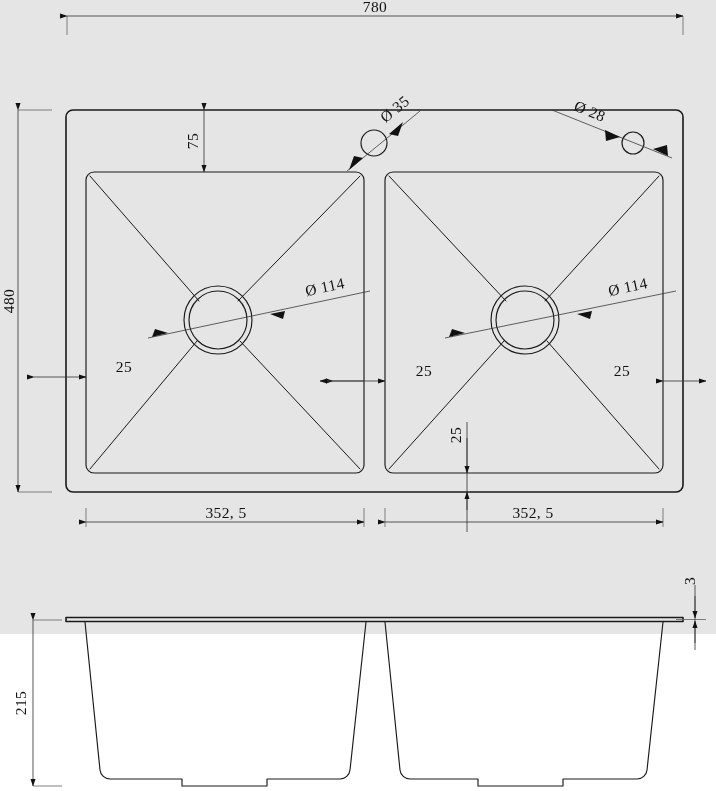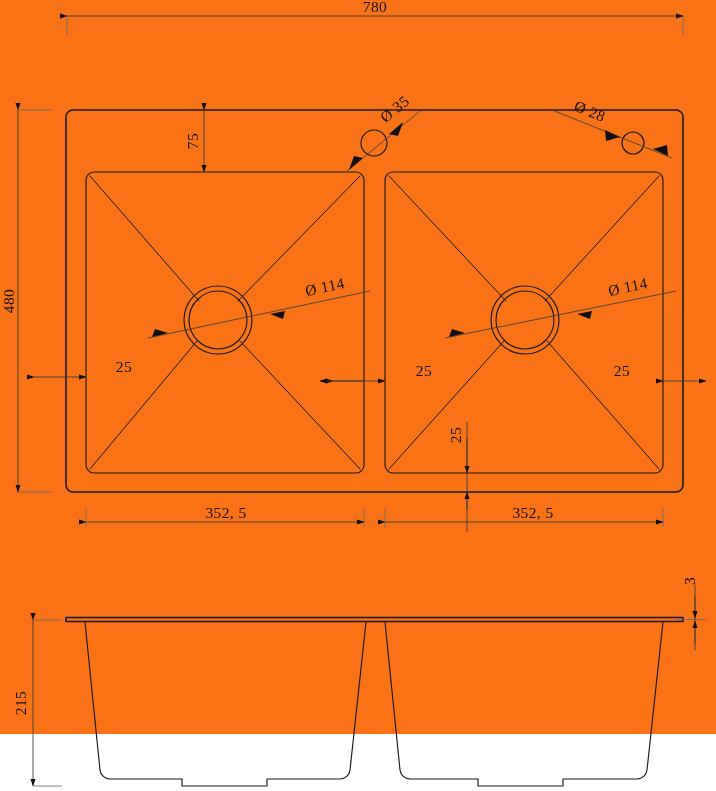--- a/index.html
+++ b/index.html
@@ -9,22 +9,22 @@
   }
   body {
     width: 716px;
     height: 791px;
     overflow: hidden;
     font-family: "Liberation Serif", serif;
   }
   #drawing-root {
     position: relative;
     width: 716px;
-    height: 734px;
-    background: #f97316;
+    height: 634px;
+    background: #e5e5e5;
   }
   svg#cad {
     display: block;
     width: 716px;
     height: 791px;
   }
   .obj    { fill: none; stroke: #1a1a1a; stroke-width: 1.6; stroke-linejoin: round; stroke-linecap: round; }
   .objthin{ fill: none; stroke: #1a1a1a; stroke-width: 1.15; stroke-linejoin: round; stroke-linecap: round; }
   .facet  { fill: none; stroke: #1a1a1a; stroke-width: 1.0; stroke-linecap: round; }
   .dimline{ fill: none; stroke: #3a3a3a; stroke-width: 0.85; }

